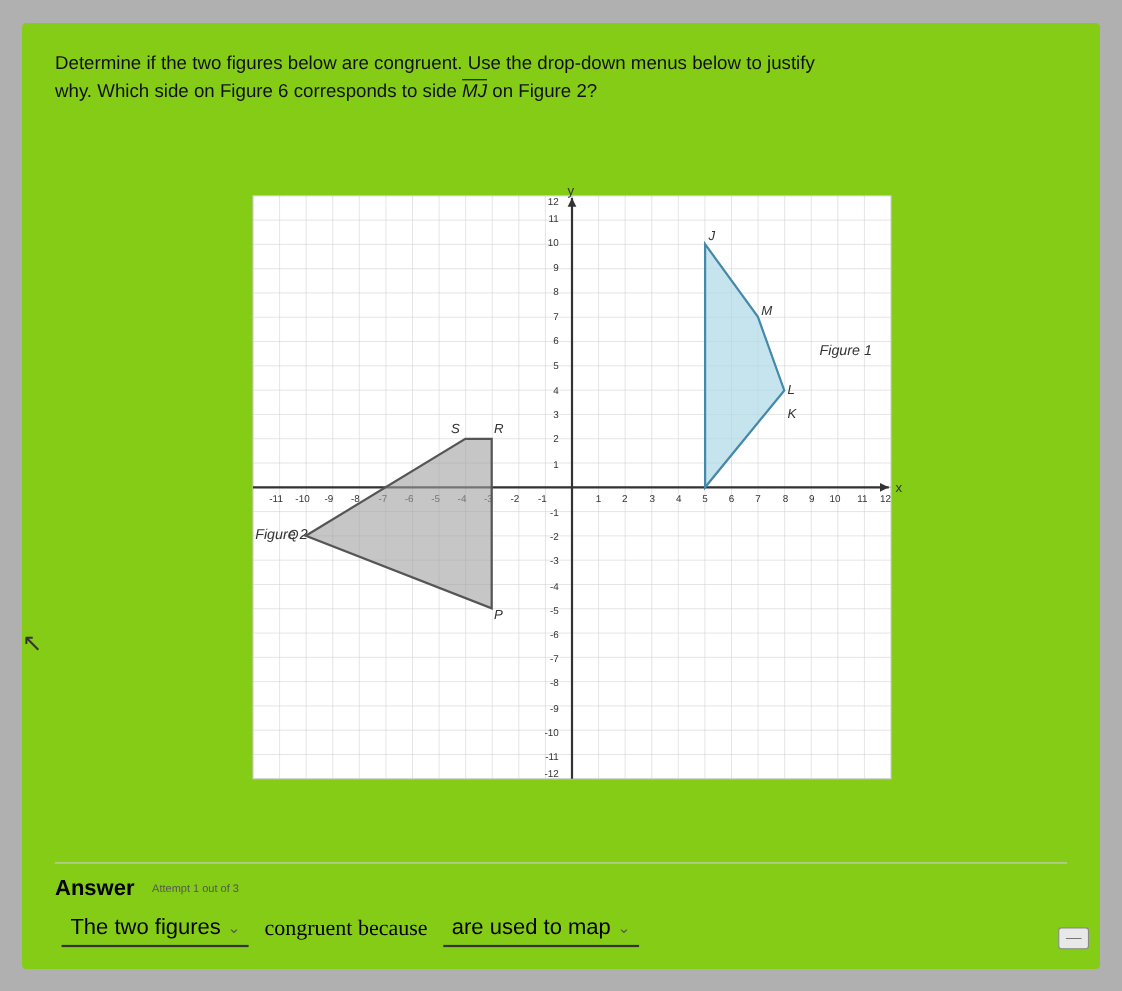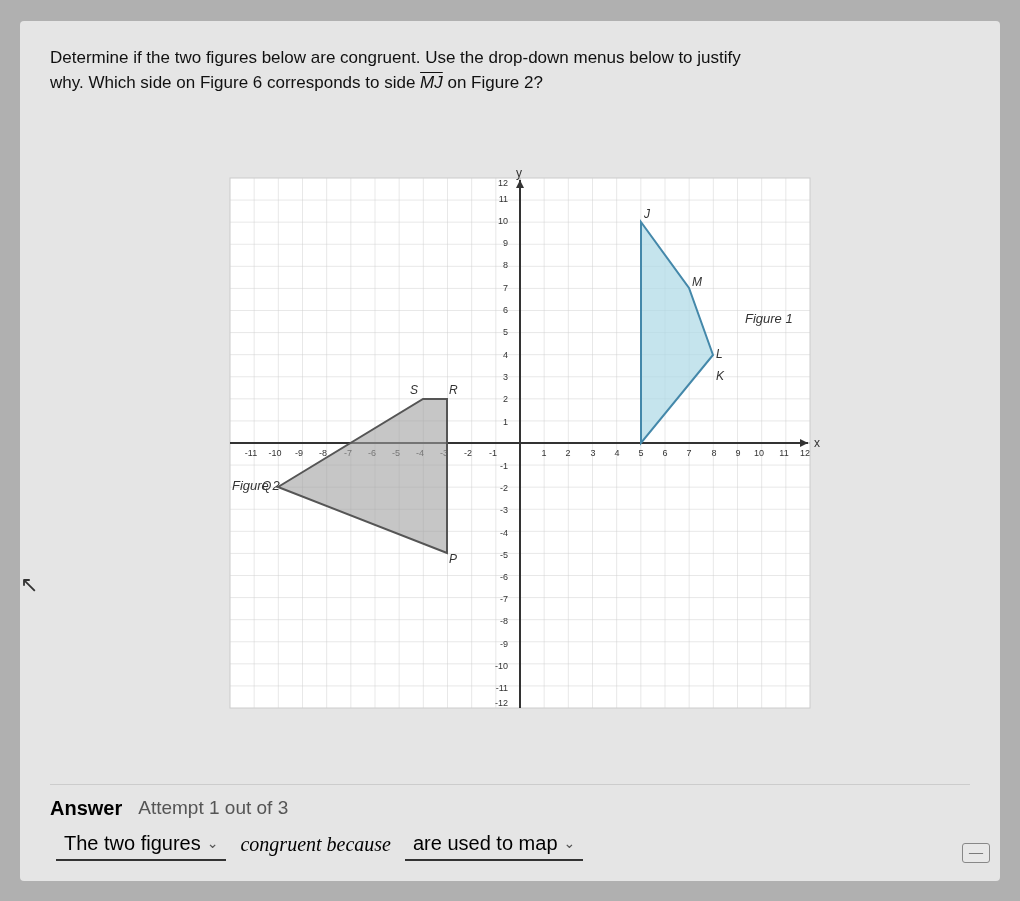--- a/index.html
+++ b/index.html
@@ -7,21 +7,21 @@
       background: #b0b0b0;
       font-family: 'Times New Roman', Times, serif;
       width: 1020px;
       height: 901px;
       overflow: hidden;
       display: flex;
       align-items: center;
       justify-content: center;
     }
     .main-card {
-      background: #e5e5e5;
+      background: #84cc16;
       width: 980px;
       height: 860px;
       border-radius: 4px;
       padding: 24px 30px 20px 30px;
       display: flex;
       flex-direction: column;
       position: relative;
     }
     .question-text {
       font-size: 17px;
@@ -53,21 +53,21 @@
       align-items: center;
       gap: 0;
     }
     .answer-label {
       font-weight: bold;
       font-size: 20px;
       font-family: Arial, sans-serif;
       margin-right: 8px;
     }
     .attempt-text {
-      font-size: 19px;
+      font-size: 10px;
       color: #555;
       font-family: Arial, sans-serif;
       margin-right: 24px;
     }
     .answer-row {
       display: flex;
       align-items: center;
       gap: 0;
       width: 100%;
       margin-top: 8px;
@@ -86,21 +86,20 @@
     }
     .answer-dropdown .chevron {
       font-size: 14px;
       margin-left: 6px;
       color: #555;
     }
     .static-text {
       font-size: 20px;
       font-family: 'Times New Roman', serif;
       padding: 0 8px;
-      font-style: italic;
     }
     .collapse-btn {
       position: absolute;
       right: 10px;
       bottom: 18px;
       width: 28px;
       height: 20px;
       border: 1.5px solid #888;
       border-radius: 3px;
       background: #e8e8e8;

